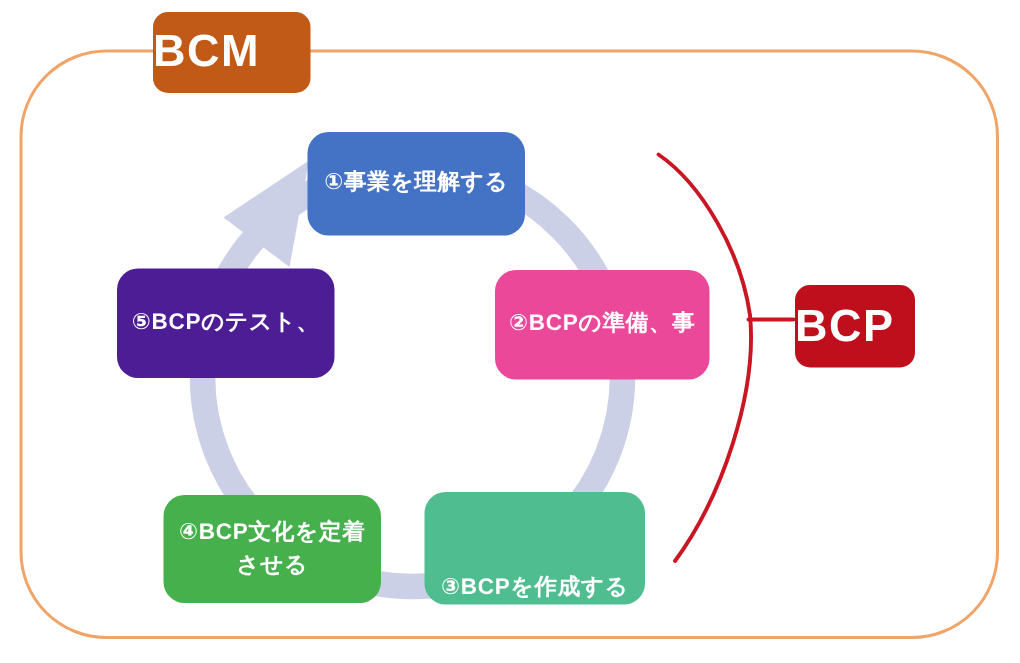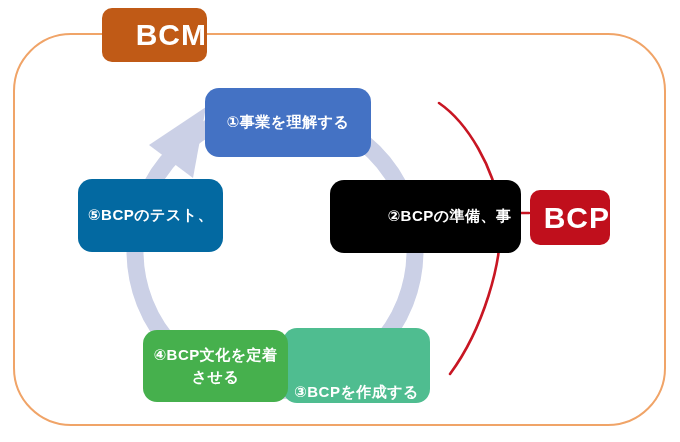--- a/index.html
+++ b/index.html
@@ -14,55 +14,55 @@
   svg.layer { position: absolute; left: 0; top: 0; width: 680px; height: 442px; }
   .step {
     position: absolute; border-radius: 14px; color: #fff; font-weight: bold;
     font-size: 15px; line-height: 1.5; letter-spacing: 0.5px;
     display: flex; flex-direction: column; align-items: center; justify-content: center;
     text-align: center; z-index: 3;
   }
   .tag {
     position: absolute; border-radius: 10px; color: #fff; font-weight: bold;
     font-size: 30px; letter-spacing: 1px;
-    display: flex; align-items: center; justify-content: flex-end; z-index: 4;
+    display: flex; align-items: center; justify-content: flex-start; z-index: 4;
   }
 </style>
 </head>
 <body>
 
 <div class="frame" style="border-color: rgb(240, 164, 104);"></div>
 
 <svg class="layer" viewBox="0 0 680 442">
   <circle cx="275" cy="251" r="140" fill="none" stroke-width="17" stroke="#CBD0E6"></circle>
   <polygon points="206,107 149,145 193,178" fill="#CBD0E6"></polygon>
   <path d="M 439 103 C 468 123 494 168 500 210 C 505 262 481 332 450 374" fill="none" stroke-width="2.6" stroke-linecap="round" stroke="#C81623"></path>
   <path d="M 499 213 L 529 213" fill="none" stroke-width="2.6" stroke-linecap="round" stroke="#C81623"></path>
 </svg>
 
-<div class="step" style="left: 205px; top: 88px; width: 166px; height: 69px; background-color: rgb(68, 114, 196);">
+<div class="step" style="left: 205px; top: 88px; width: 145px; height: 69px; background-color: rgb(68, 114, 196);">
   <span>①事業を理解する</span>
   <span></span>
 </div>
 
-<div class="step" style="left: 330px; top: 180px; width: 143px; height: 73px; background-color: #000000; padding-left: 48px;">
+<div class="step" style="left: 330px; top: 180px; width: 143px; height: 73px; background-color: #ec4899;">
   <span>②BCPの準備、事</span>
 </div>
 
 <div class="step" style="left: 283px; top: 328px; width: 147px; height: 75px; background-color: rgb(79, 189, 144); justify-content: flex-end;">
   <span>③BCPを作成する</span>
   <span></span>
 </div>
 
-<div class="step" style="left: 143px; top: 330px; width: 145px; height: 72px; background-color: rgb(70, 176, 77);">
+<div class="step" style="left: 109px; top: 330px; width: 145px; height: 72px; background-color: rgb(70, 176, 77);">
   <span>④BCP文化を定着</span>
   <span>させる</span>
 </div>
 
-<div class="step" style="left: 78px; top: 179px; width: 145px; height: 73px; background-color: #0369a1;">
+<div class="step" style="left: 78px; top: 179px; width: 145px; height: 73px; background-color: #4c1d95;">
   <span>⑤BCPのテスト、</span>
 </div>
 
 <div class="tag" style="left: 102px; top: 8px; width: 105px; height: 54px; background-color: rgb(192, 90, 22);">
   <span>BCM</span>
 </div>
 
 <div class="tag" style="left: 530px; top: 190px; width: 80px; height: 55px; background-color: rgb(192, 15, 28);">
   <span>BCP</span>
 </div>

